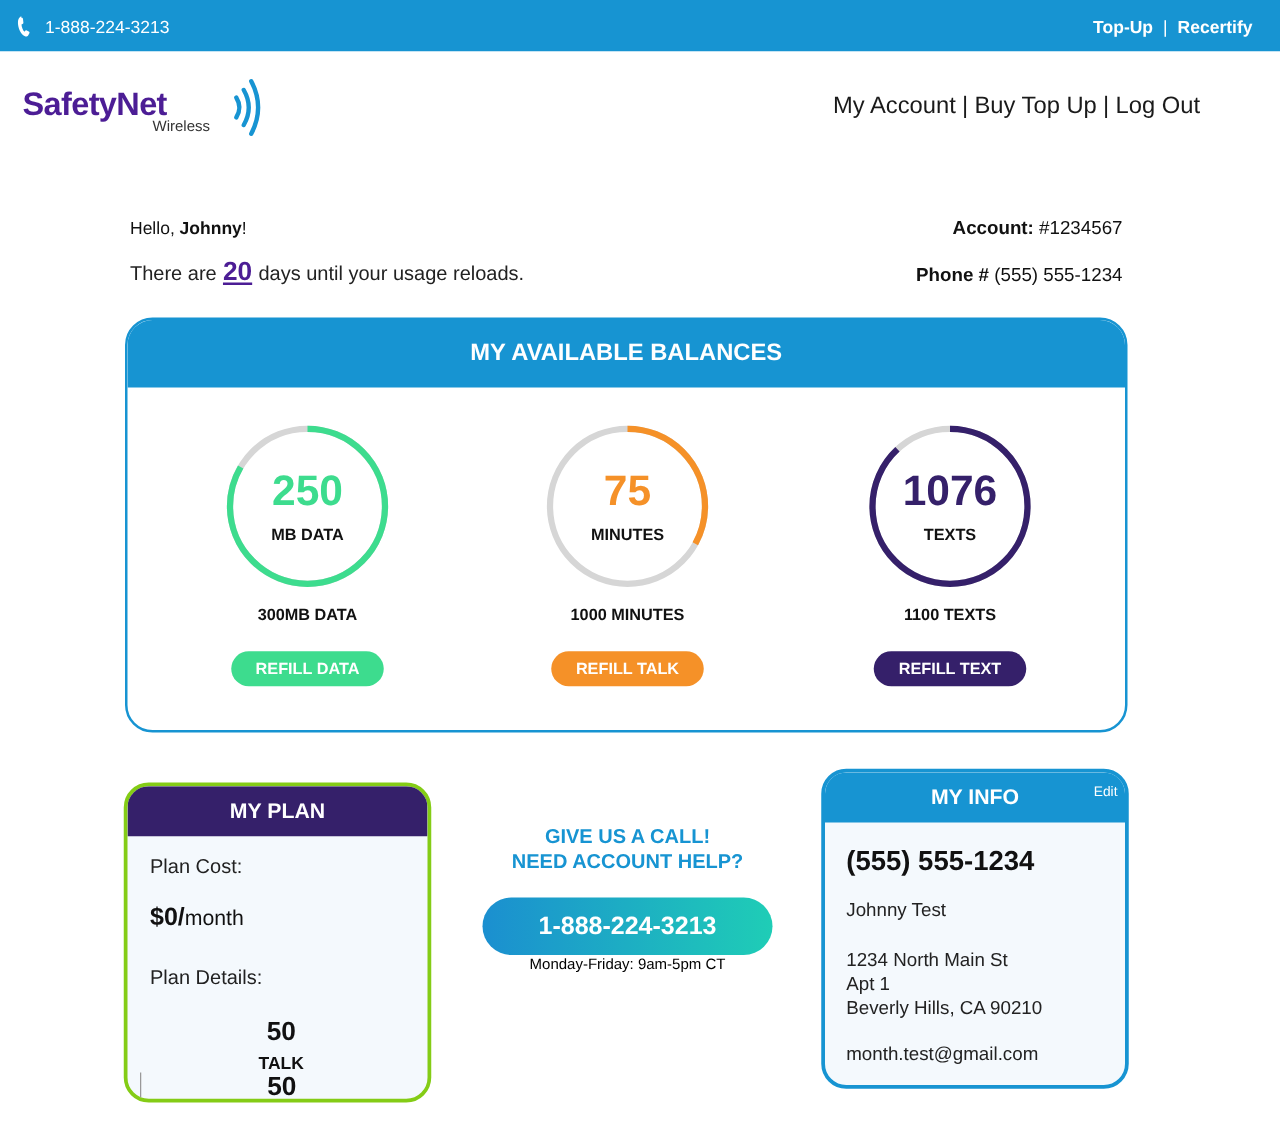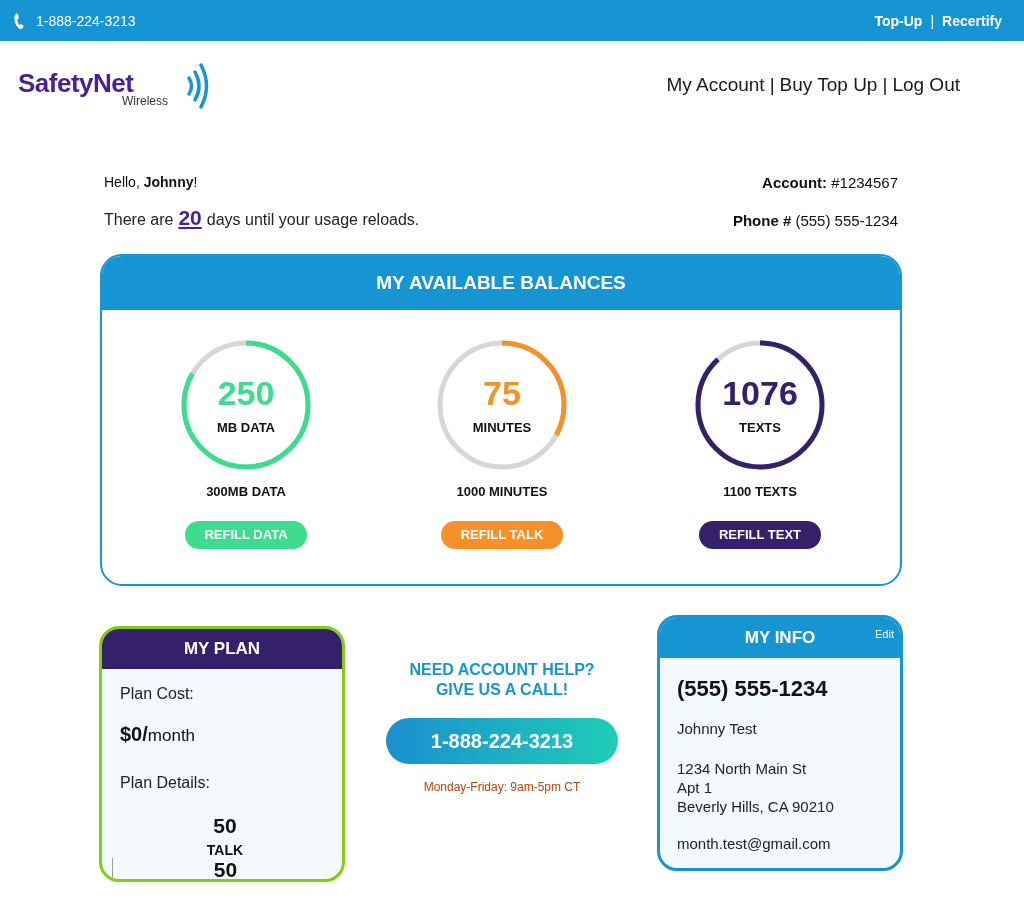--- a/index.html
+++ b/index.html
@@ -55,21 +55,21 @@
     .plan .details .cell + .cell { border-left: 1px solid #999; }
     .plan .details .num { font-size: 21px; font-weight: bold; }
     .plan .details .lbl { font-size: 14px; font-weight: bold; margin-top: 4px; }
 
     .info .line { position: absolute; left: 17px; font-size: 15px; color: #222; }
     .info .big { font-size: 22px; font-weight: bold; color: #111; top: 58px; }
 
     .help { position: absolute; left: 376px; top: 660px; width: 252px; text-align: center; }
     .help .title { color: #1794d2; font-weight: bold; font-size: 16px; line-height: 20px; }
     .help .callbtn { display: block; margin: 18px auto 0; width: 232px; height: 46px; line-height: 46px; border-radius: 23px; background: linear-gradient(90deg, #1b8fd0, #1fcdb6); color: #fff; font-size: 20px; font-weight: bold; cursor: pointer; text-decoration: none; }
-    .help .hours { margin-top: 16px; font-size: 12px; color: #c2410c; }
+    .help .hours { margin-top: 0; font-size: 12px; color: #000000; }
   </style>
 </head>
 <body>
 
 <div class="topbar">
   <div class="phone">
     <svg width="12" height="18" viewBox="0 0 12 18">
       <path d="M3 1 C1 2 0 4 0.5 8 C1 12 3 15.5 6 17 C7 17.5 8 17 8.5 16.3 L9.5 14.6 C9.8 14 9.6 13.5 9 13.2 L7.4 12.3 C6.9 12 6.4 12.2 6.1 12.6 L5.6 13.3 C4.3 12.3 3.3 9.5 3.2 7.5 L4 7.2 C4.5 7 4.8 6.5 4.7 6 L4.4 3.2 C4.3 2.6 3.8 2.2 3.2 2.3 Z" fill="#fff"></path>
     </svg>
     <span>1-888-224-3213</span>
@@ -177,22 +177,22 @@
       <div class="lbl">TEXT</div>
     </div>
     <div class="cell">
       <div class="num">300</div>
       <div class="lbl" style="margin-top:7px;">DATA</div>
     </div>
   </div>
 </div>
 
 <div class="help">
+  <div class="title">GIVE US A CALL!</div>
   <div class="title">NEED ACCOUNT HELP?</div>
-  <div class="title">GIVE US A CALL!</div>
   <a class="callbtn">1-888-224-3213</a>
   <div class="hours">Monday-Friday: 9am-5pm CT</div>
 </div>
 
 <div class="card info">
   <div class="chead">
     <span>MY INFO</span>
     <span class="edit">Edit</span>
   </div>
   <div class="line big">(555) 555-1234</div>

